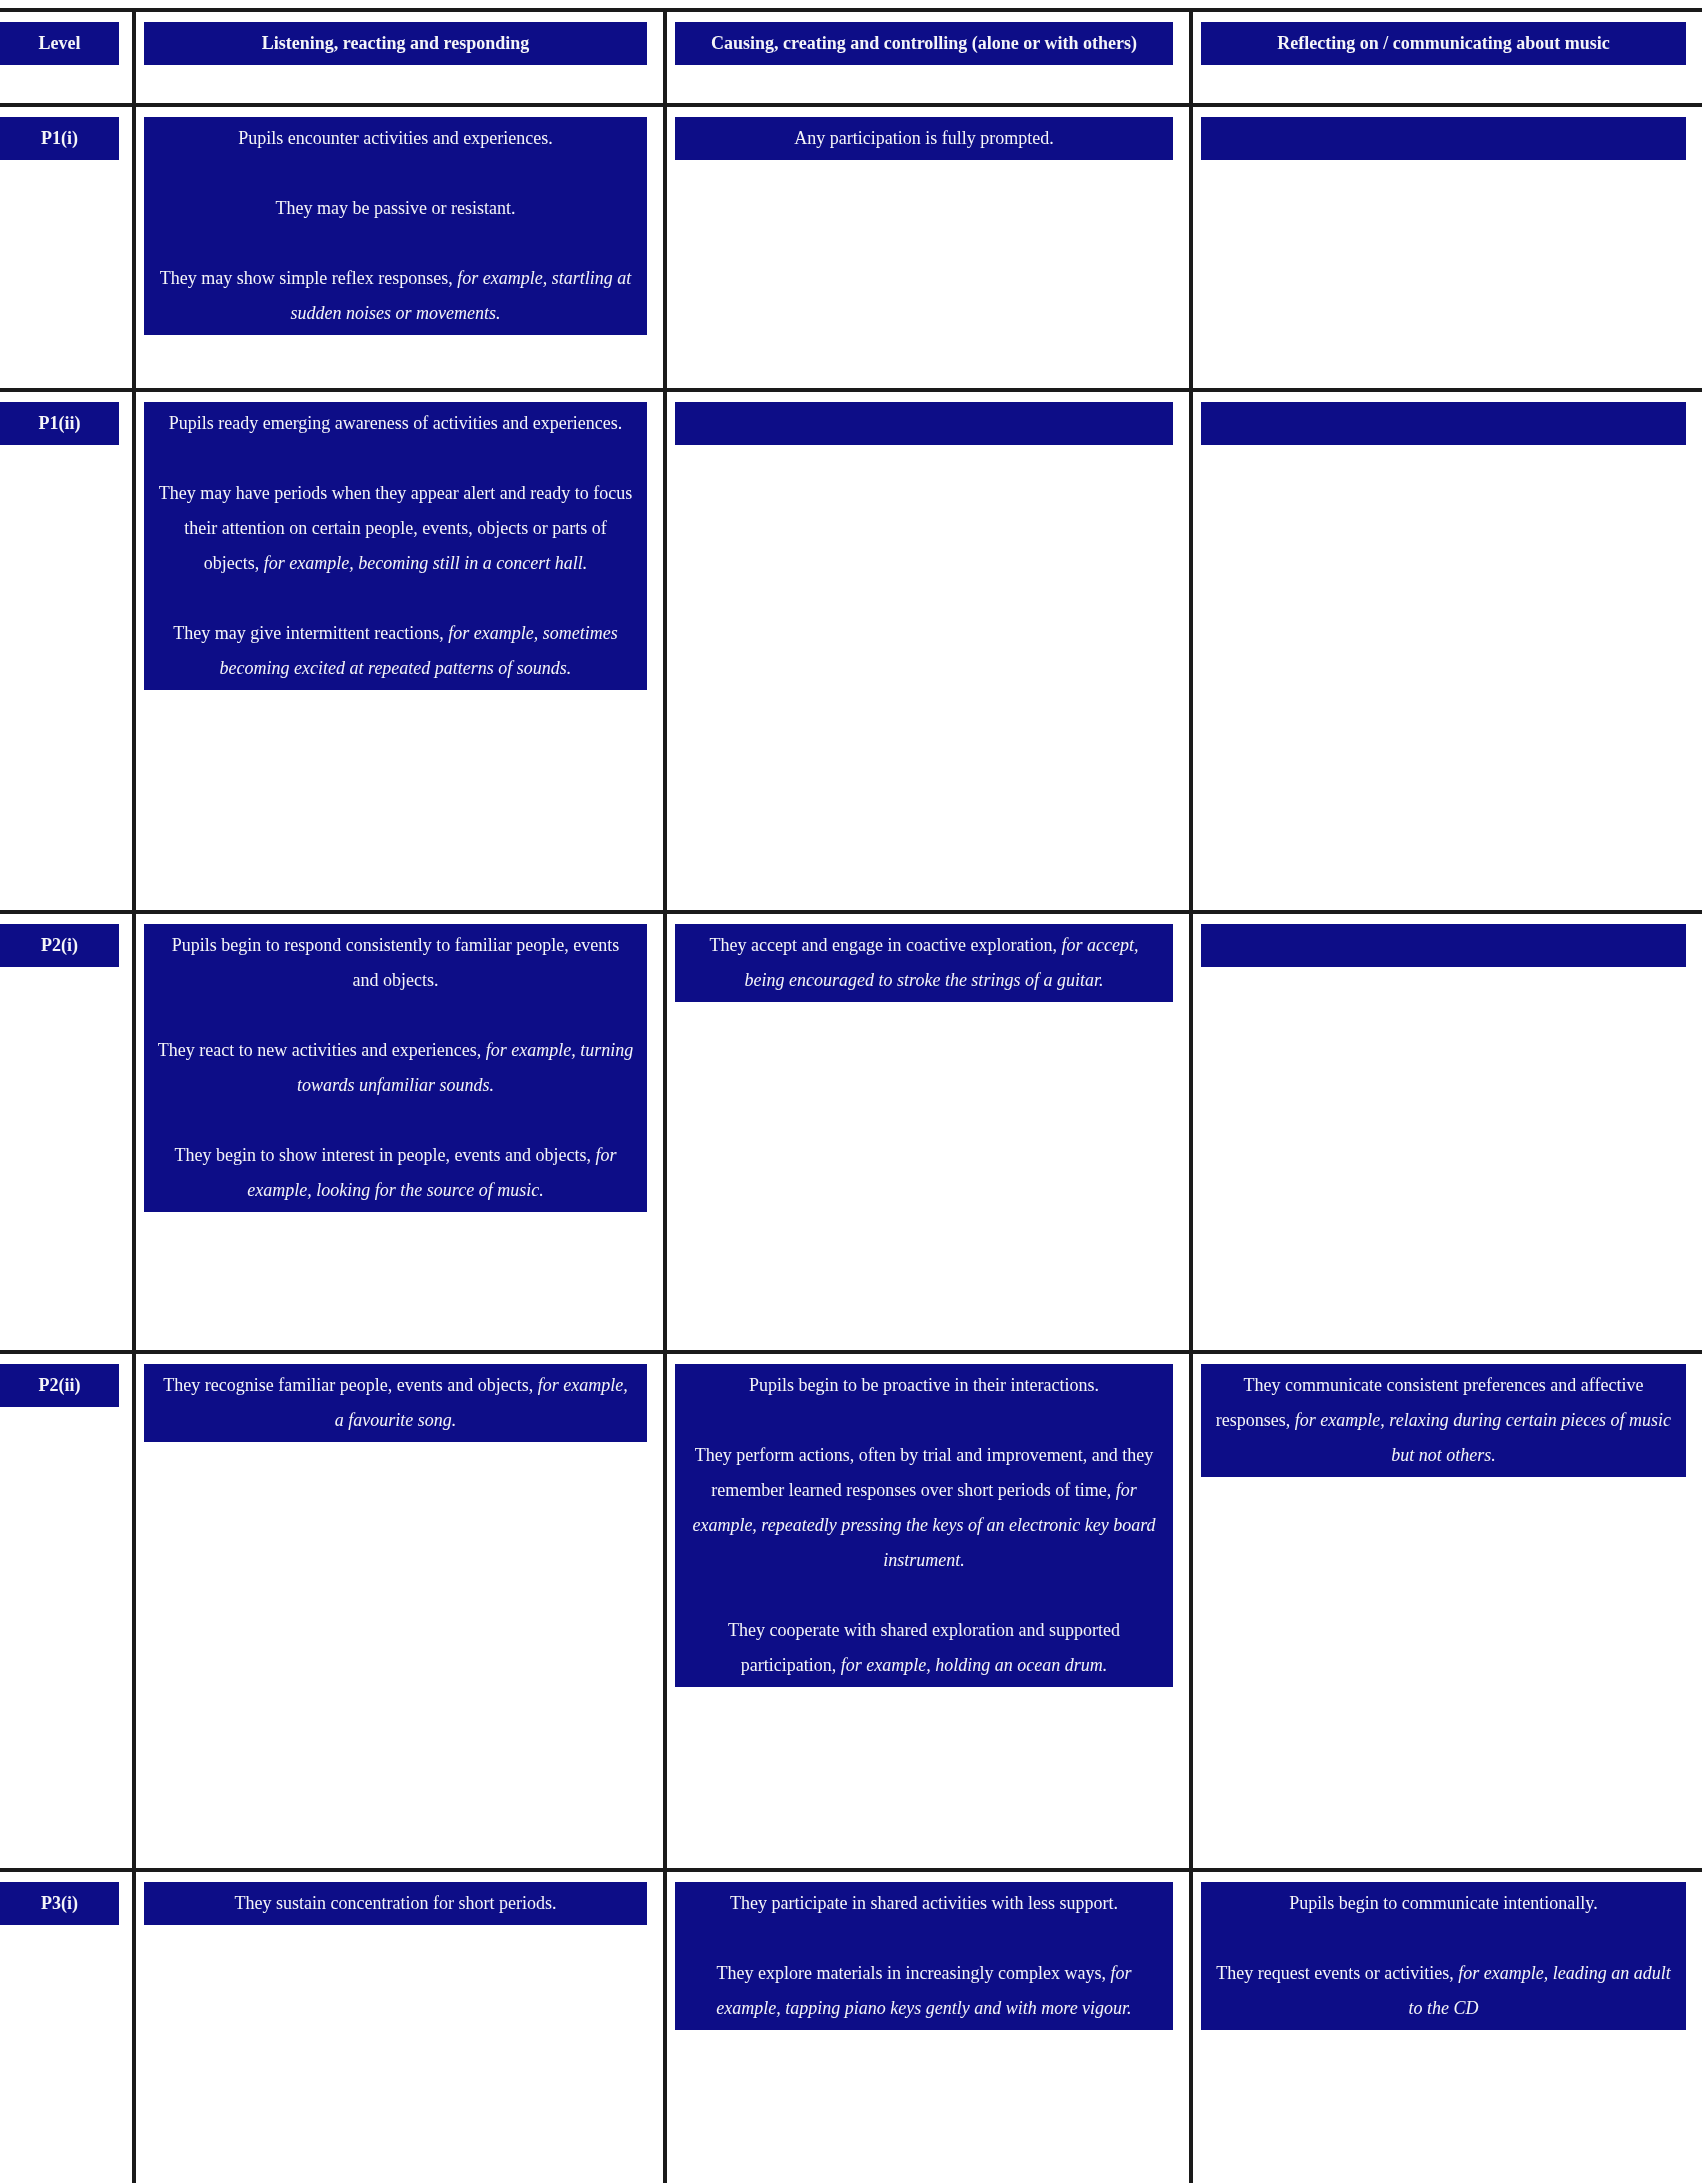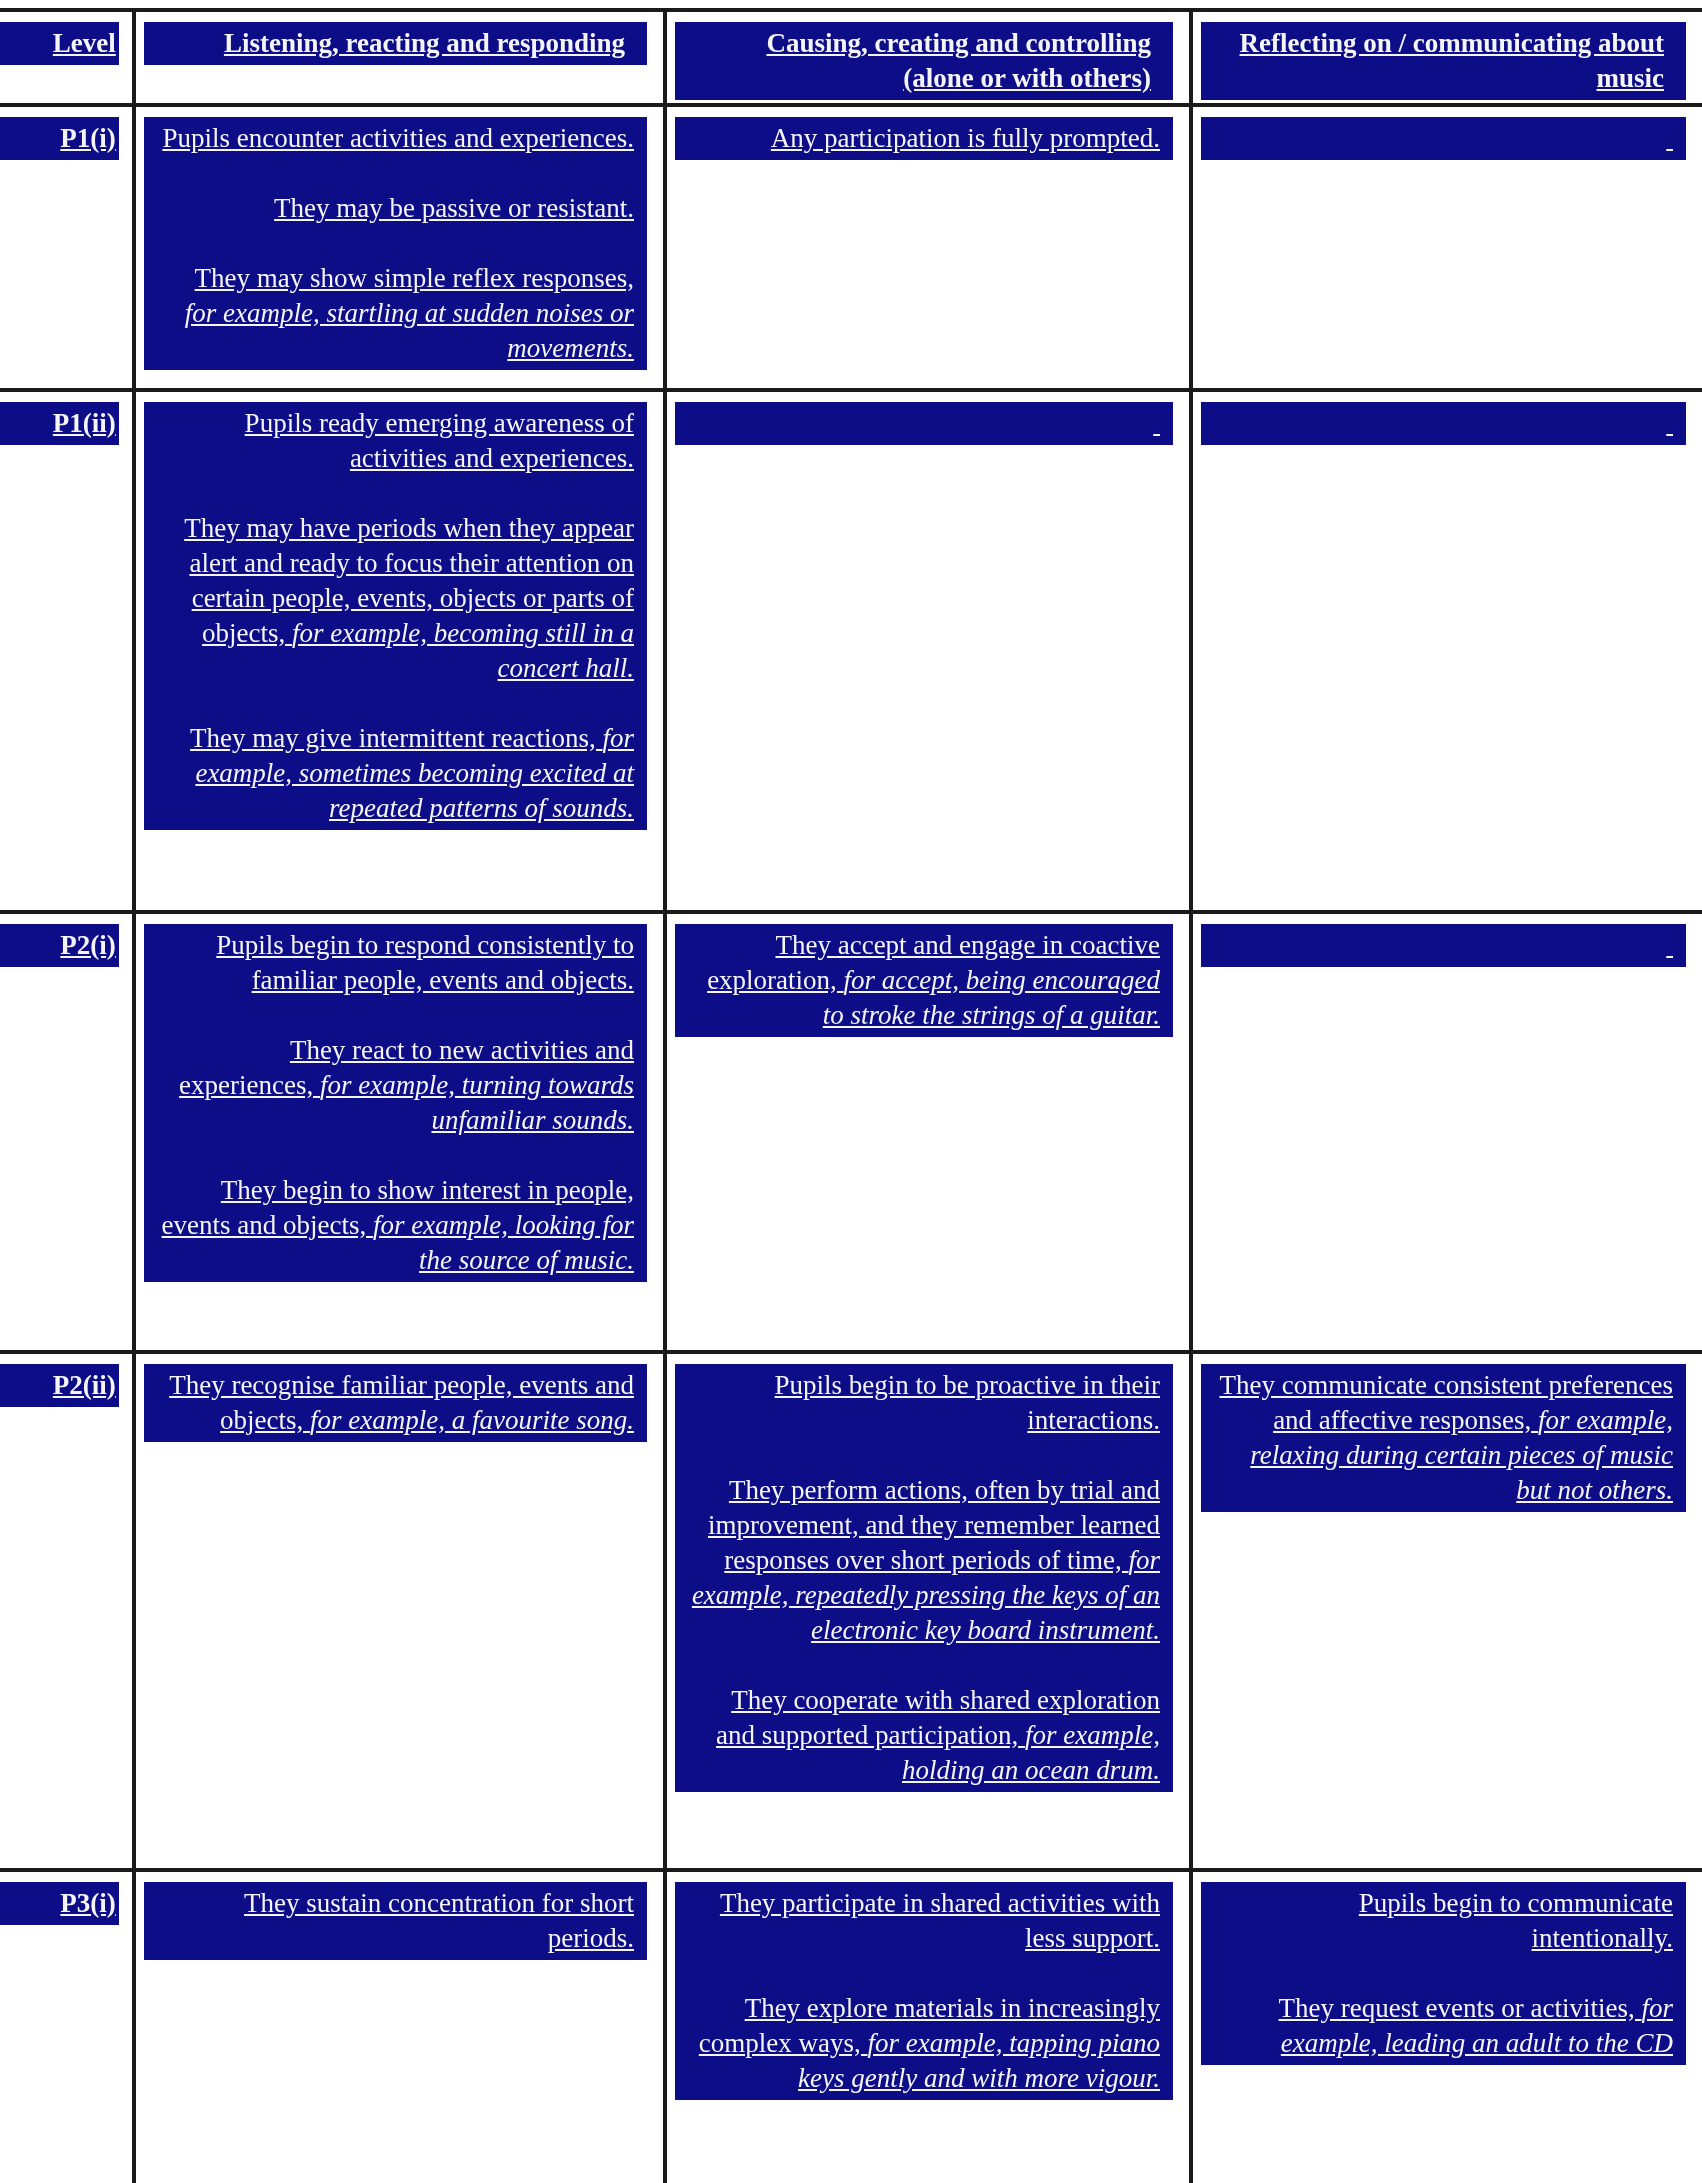--- a/index.html
+++ b/index.html
@@ -26,24 +26,23 @@
     display:grid;
     grid-template-columns:132px 531px 526px 513px;
     border-bottom:4px solid var(--grid);
   }
   .cell{min-height:8px;}
   .cell + .cell{border-left:4px solid var(--grid);}
   .header-row{min-height:95px;}
   .blue{
     background:var(--blue);
     color:var(--ink);
-    text-align:right;
-    font-size:27px;
+    text-align:center;
+    font-size:18px;
     line-height:35px;
-    text-decoration:underline;
   }
   .level-block{
     margin:9.6px 13px 0 0;
     padding:4px 3.2px;
     font-weight:700;
   }
   .content-block{
     margin:9.6px 16px 9.6px 8px;
     padding:4px 13px;
   }

